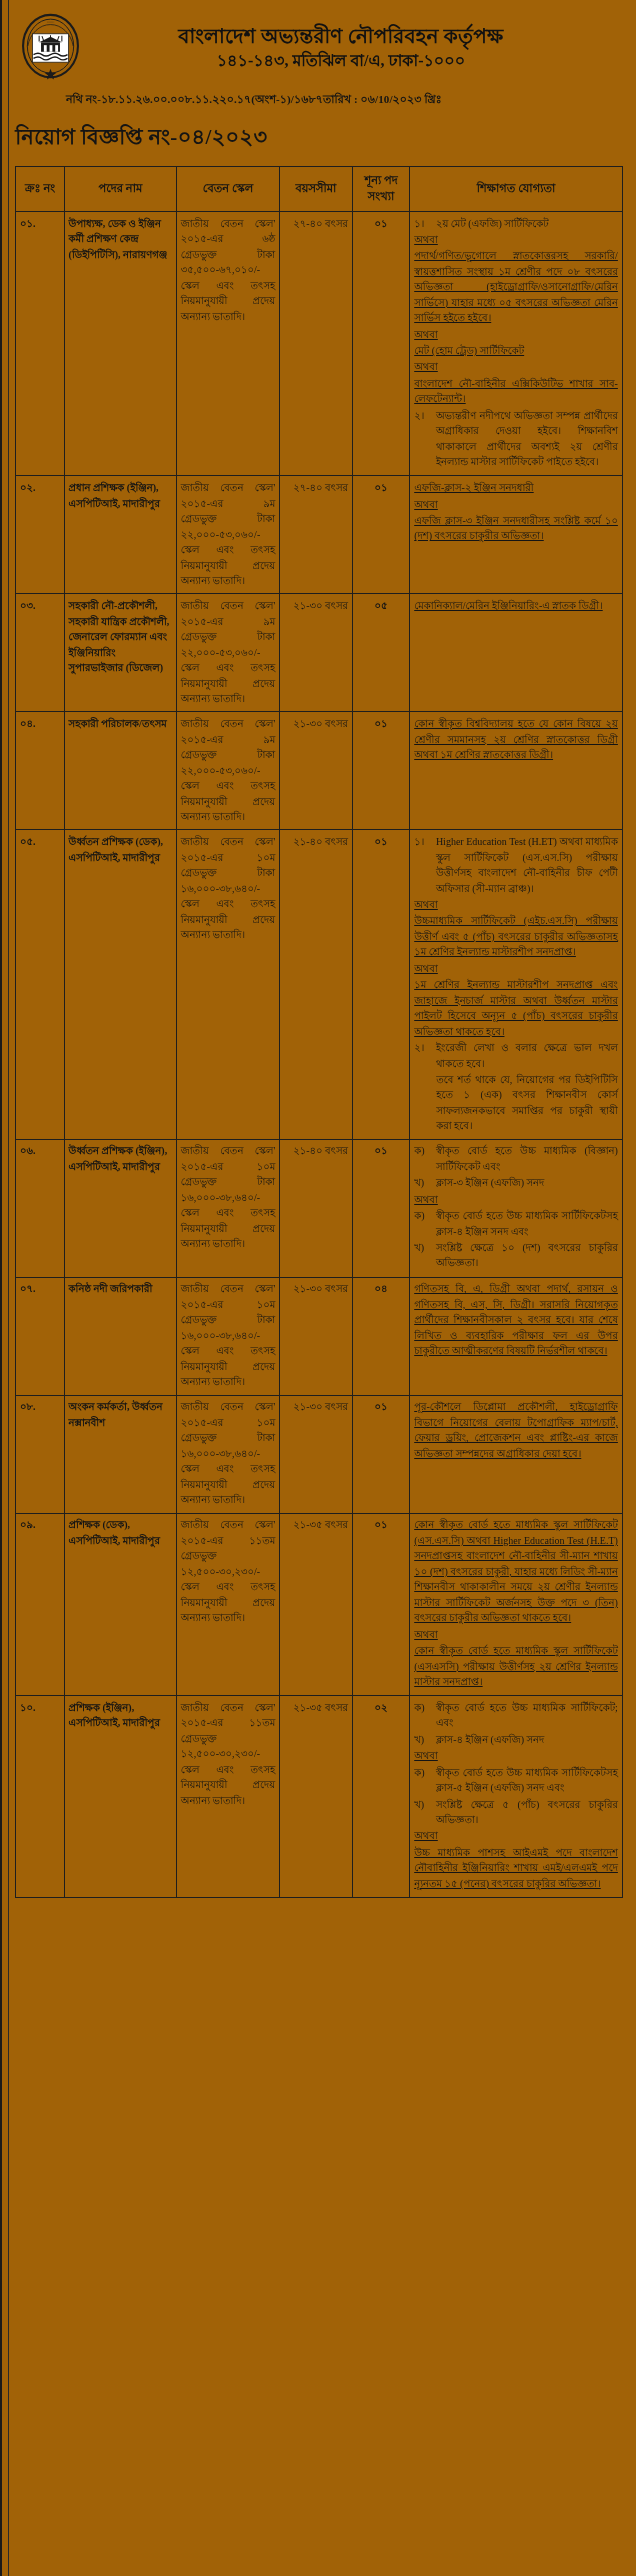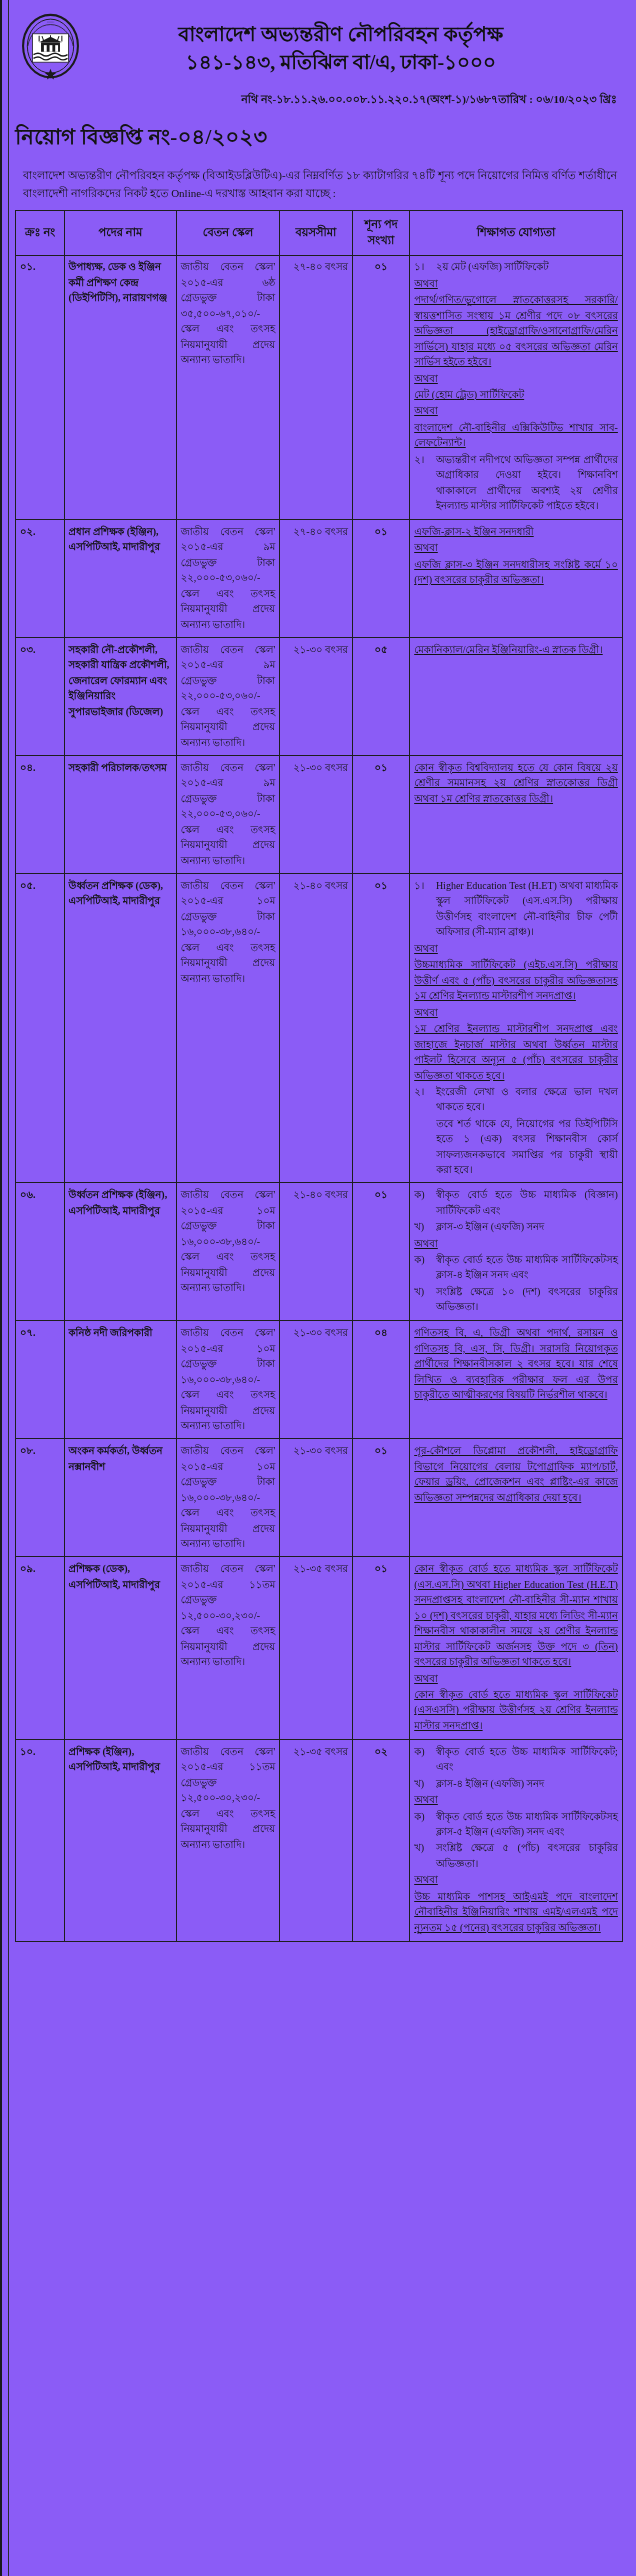--- a/index.html
+++ b/index.html
@@ -11,21 +11,21 @@
   }
   body {
     width: 636px;
     font-family: "Liberation Serif", "DejaVu Serif", serif;
     color: #141414;
     -webkit-font-smoothing: antialiased;
   }
   .page {
     width: 636px;
     min-height: 2576px;
-    background: #8b5cf6;
+    background: #a16207;
     padding: 7.6px 13.3px 9.5px 13.3px;
     border-left: 2.8px solid #1a1a1a;
     position: relative;
   }
   .page::before {
     content: "";
     position: absolute;
     left: 5.7px; top: 0; bottom: 0;
     width: 0.9px;
     background: #2a2a2a;
@@ -48,30 +48,30 @@
     padding-right: 26.6px;
   }
   .org-name {
     font-size: 20px;
     font-weight: 700;
     letter-spacing: 0.2px;
     line-height: 1.25;
     color: #111;
   }
   .org-addr {
-    font-size: 20px;
+    font-size: 16px;
     font-weight: 700;
     line-height: 1.3;
     margin-top: 1.9px;
     color: #111;
   }
 
   .memo-row {
     display: flex;
-    justify-content: flex-end;
+    justify-content: flex-start;
     align-items: baseline;
     font-size: 11px;
     font-weight: 600;
     padding: 5.7px 5.7px 0 7.6px;
     letter-spacing: 0.1px;
     margin-left: 43px;
   }
 
   .circular-title {
     text-align: left;
@@ -190,21 +190,20 @@
     </div>
   </div>
 
   <div class="memo-row">
     <div>নথি নং-১৮.১১.২৬.০০.০০৮.১১.২২০.১৭(অংশ-১)/১৬৮৭</div>
     <div>তারিখ : ০৬/10/২০২৩ খ্রিঃ</div>
   </div>
 
   <div class="circular-title">নিয়োগ বিজ্ঞপ্তি নং-০৪/২০২৩</div>
 
-  <div class="intro">বাংলাদেশ অভ্যন্তরীণ নৌপরিবহন কর্তৃপক্ষ (বিআইডব্লিউটিএ)-এর নিম্নবর্ণিত ১৮ ক্যাটাগরির ৭৪টি শূন্য পদে নিয়োগের নিমিত্ত বর্ণিত শর্তাধীনে বাংলাদেশী নাগরিকদের নিকট হতে Online-এ দরখাস্ত আহবান করা যাচ্ছে :</div>
 
   <table class="circ">
     <colgroup>
       <col class="c-sl">
         <col class="c-post">
         <col class="c-pay">
       <col class="c-age">
         <col class="c-vac">
         <col class="c-edu">
     </colgroup>

